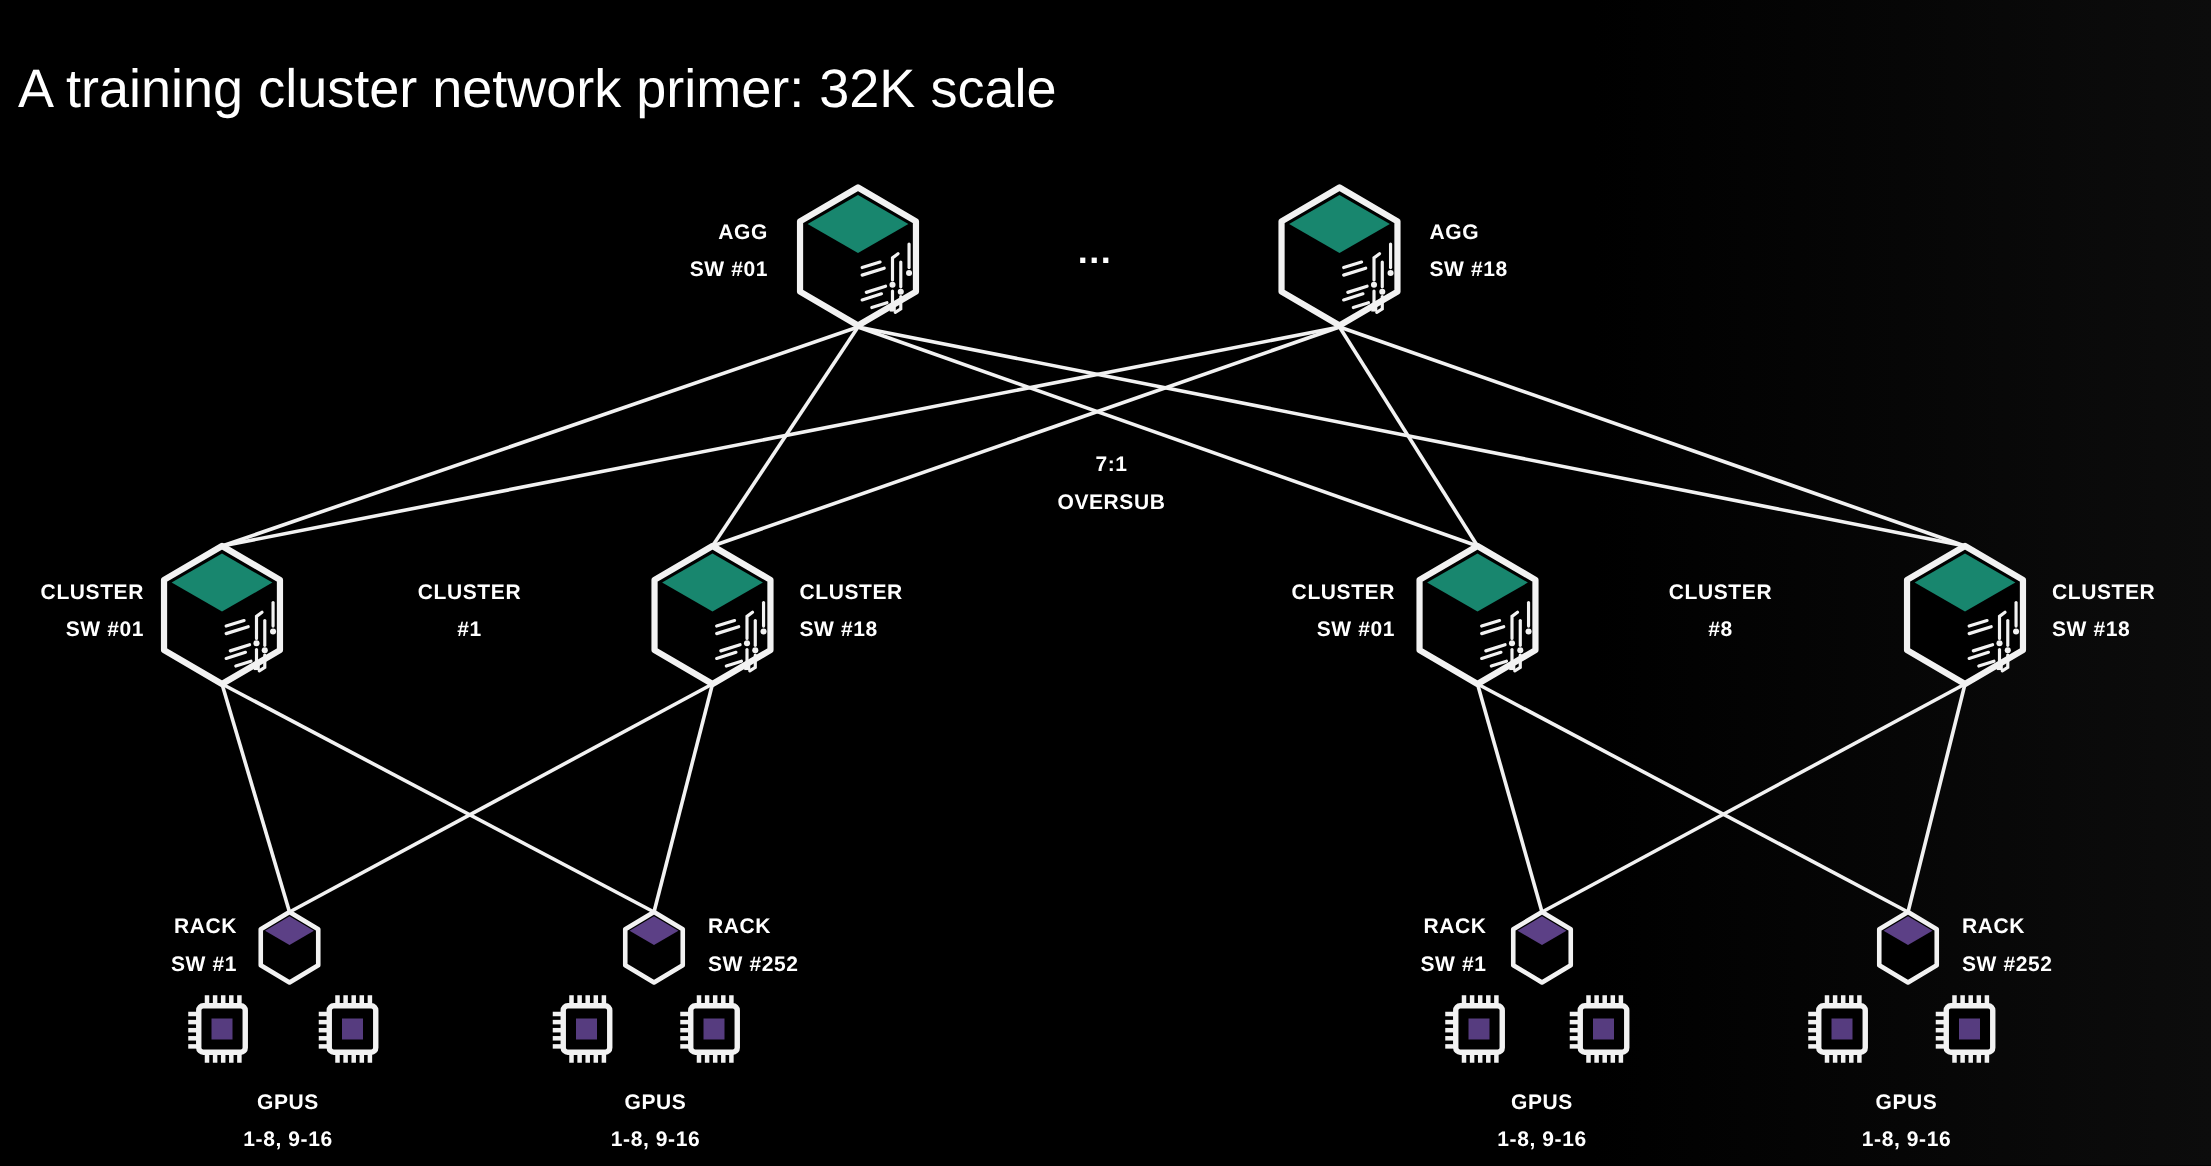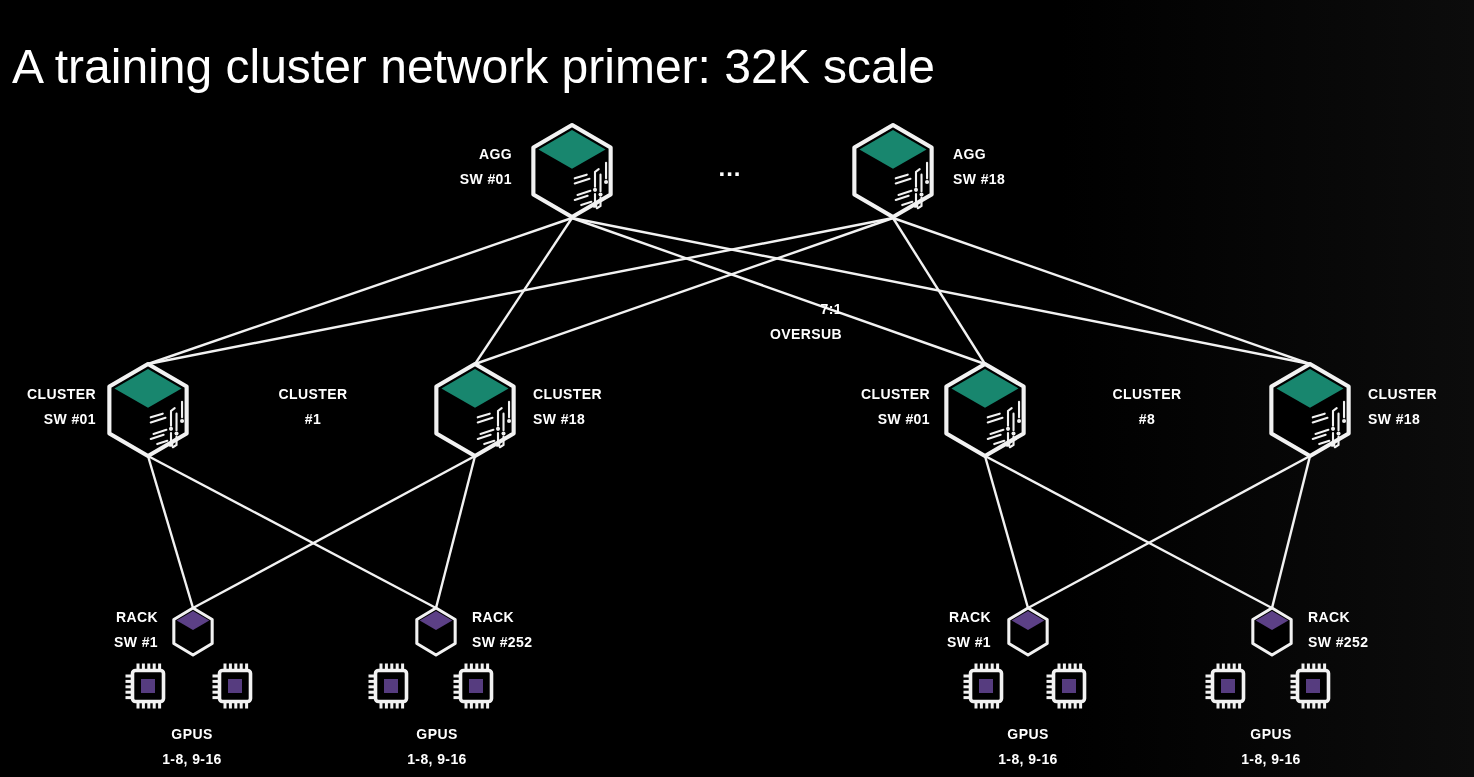--- a/index.html
+++ b/index.html
@@ -15,21 +15,21 @@
     position:relative;
     width:1474px;height:777px;
     background:linear-gradient(90deg,#000 0%,#000 72%,#0c0c0c 100%);
     overflow:hidden;
     font-family:"Liberation Sans",sans-serif;
     color:var(--text);
   }
   #wires{position:absolute;left:0;top:0;width:1474px;height:777px;}
   .title{
     position:absolute;left:12px;top:6px;
-    font-size:48px;line-height:58px;font-weight:500;
+    font-size:36px;line-height:58px;font-weight:500;
     letter-spacing:0px;white-space:nowrap;color:var(--text);
   }
   .lbl{
     position:absolute;
     font-weight:700;font-size:14px;line-height:25px;letter-spacing:0.4px;
     color:var(--text);white-space:nowrap;
   }
   .r{text-align:right;}
   .c{text-align:center;}
   .dots{font-size:24px;letter-spacing:1px;}
@@ -139,21 +139,21 @@
   <div class="lbl r" style="left:392px;top:142px;width:120px;">
     <div>AGG</div>
     <div>SW #01</div>
   </div>
   <div class="lbl c dots" style="left:700px;top:155px;width:60px;">...</div>
   <div class="lbl" style="left:953px;top:142px;">
     <div>AGG</div>
     <div>SW #18</div>
   </div>
 
-  <div class="lbl c" style="left:682px;top:297px;width:160px;text-align:right;">
+  <div class="lbl c" style="left:661px;top:297px;width:160px;">
     <div>7:1</div>
     <div>OVERSUB</div>
   </div>
 
   <div class="lbl r" style="left:-24px;top:382px;width:120px;">
     <div>CLUSTER</div>
     <div>SW #01</div>
   </div>
   <div class="lbl c" style="left:253px;top:382px;width:120px;">
     <div>CLUSTER</div>

